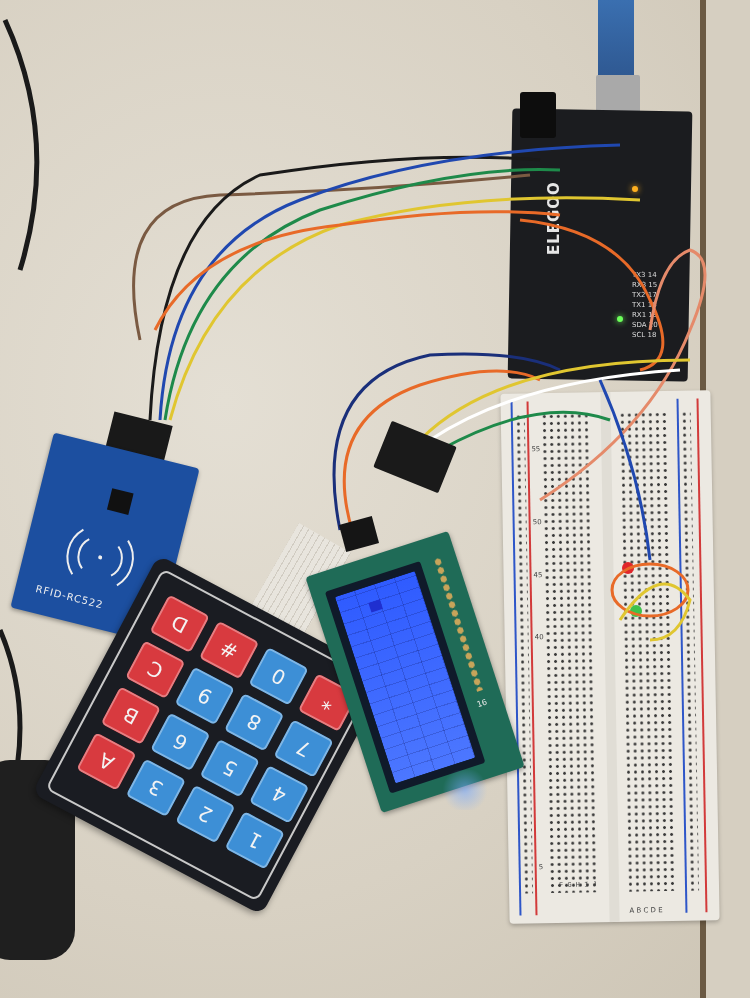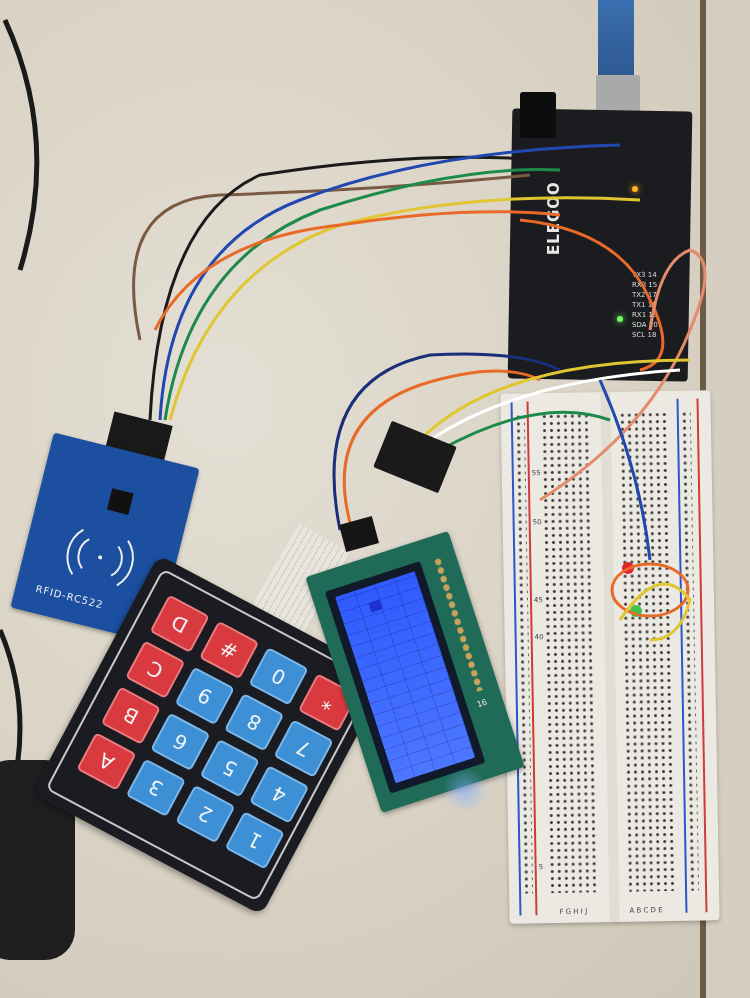--- a/index.html
+++ b/index.html
@@ -85,26 +85,26 @@
   <div class="breadboard">
     <div class="bb-rail" style="left:10px;background:#2e56c8;"></div>
     <div class="bb-rail" style="left:26px;background:#d23a3a;"></div>
     <div class="bb-holes" style="left:14px;width:10px;"></div>
     <div class="bb-holes" style="left:40px;width:50px;"></div>
     <div class="bb-gap"></div>
     <div class="bb-holes" style="left:118px;width:50px;"></div>
     <div class="bb-holes" style="left:180px;width:10px;"></div>
     <div class="bb-rail" style="left:176px;background:#2e56c8;"></div>
     <div class="bb-rail" style="left:196px;background:#d23a3a;"></div>
-    <div class="bb-label" style="left:30px;top:76px;">55</div>
+    <div class="bb-label" style="left:30px;top:52px;">55</div>
     <div class="bb-label" style="left:30px;top:125px;">50</div>
-    <div class="bb-label" style="left:30px;top:203px;">45</div>
+    <div class="bb-label" style="left:30px;top:178px;">45</div>
     <div class="bb-label" style="left:30px;top:240px;text-align:center;">40</div>
     <div class="bb-label" style="left:30px;top:470px;">5</div>
-    <div class="bb-label" style="left:50px;top:515px;">F G H I J</div>
+    <div class="bb-label" style="left:50px;top:488px;font-family:Liberation Mono, monospace;">F G H I J</div>
     <div class="bb-label" style="left:120px;top:515px;">A B C D E</div>
   </div>
   <div class="led-on" style="left:622px;top:562px;width:12px;height:12px;background:#e0262b;"></div>
   <div class="led-on" style="left:630px;top:605px;width:12px;height:12px;background:#3fc24a;"></div>
 
   <svg class="wires" width="750" height="998">
     <path d="M140 340 Q110 200 220 195 Q380 190 530 175" stroke="#7a5a42" stroke-width="3" fill="none"></path>
     <path d="M150 420 Q160 220 260 175 Q420 150 540 160" stroke="#1a1a1a" stroke-width="3" fill="none"></path>
     <path d="M160 420 Q170 250 300 200 Q430 150 620 145" stroke="#2048b0" stroke-width="3" fill="none"></path>
     <path d="M165 420 Q190 260 320 210 Q460 165 560 170" stroke="#1e8a4a" stroke-width="3" fill="none"></path>

